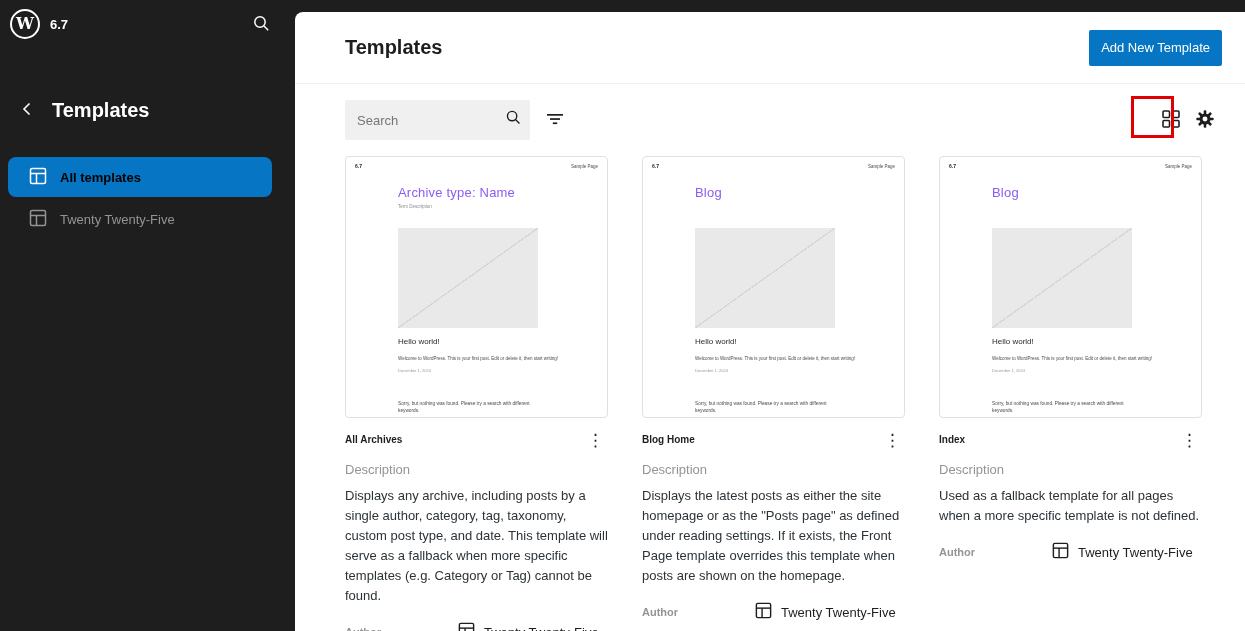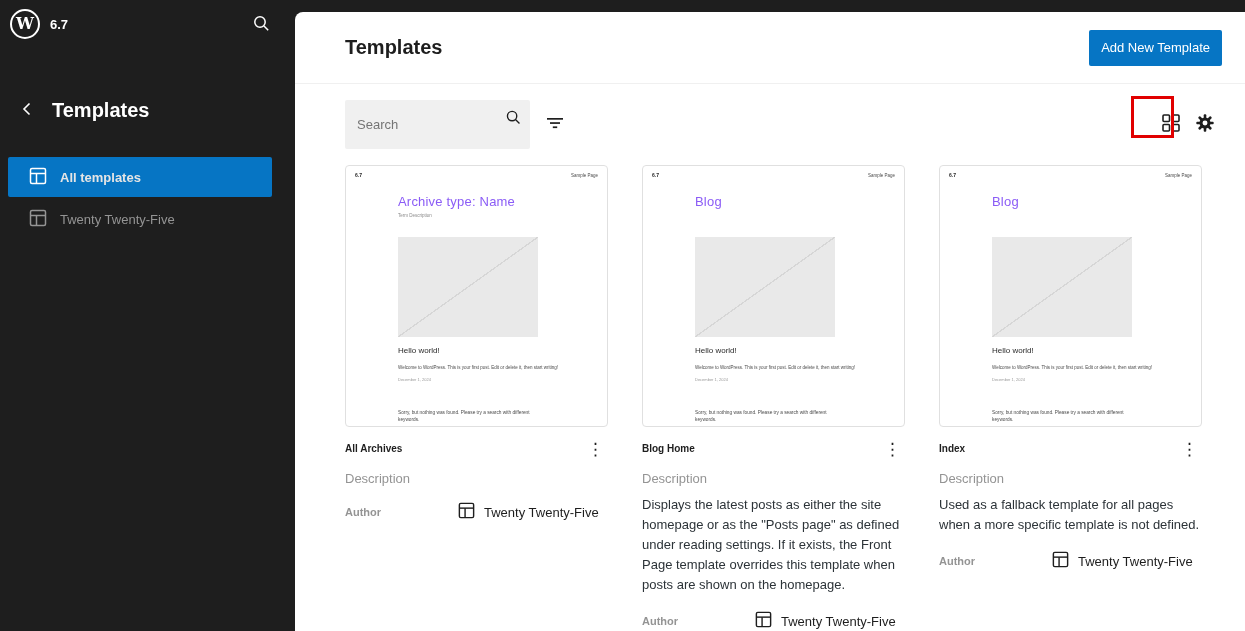--- a/index.html
+++ b/index.html
@@ -18,34 +18,34 @@
     color:#fff; font-family:"DejaVu Serif", serif; font-weight:bold; font-size:16px; line-height:1; }
   .sb-version { color:#fff; font-size:13px; font-weight:bold; margin-left:10px; flex:1; }
   .sb-search-btn { background:none; border:none; cursor:pointer; padding:4px; display:flex; }
   .sb-nav-header { display:flex; align-items:center; margin:48px 0 0 14px; }
   .sb-back { background:none; border:none; cursor:pointer; padding:4px; display:flex; }
   .sb-title { color:#fff; font-size:20px; font-weight:700; margin-left:12px; }
   .sb-desc { color:#c3c4c7; font-size:13px; line-height:21px; margin:24px 22px 0 22px; }
   .sb-items { margin-top:32px; }
   .sb-item { display:flex; align-items:center; gap:12px; height:40px; padding:0 12px 0 20px;
     margin:2px 23px 2px 8px; border-radius:2px; cursor:pointer; font-size:13px; color:#949494; }
-  .sb-item.active { background:#0675c4; color:#e5e5e5; font-weight:600; }
+  .sb-item.active { background:#0675c4; color:#000000; font-weight:600;border-radius:8px; }
   .sb-item svg { flex:0 0 auto; }
   
   .main { position:absolute; left:295px; top:12px; width:950px; height:619px;
     background:#fff; border-top-left-radius:8px; overflow:hidden; }
   .main-header { height:72px; display:flex; align-items:center; justify-content:space-between;
     padding:0 23px 0 50px; border-bottom:1px solid #f0f0f0; }
   .page-title { font-size:20px; font-weight:600; color:#1e1e1e; }
   .add-btn { background:#0675c4; color:#fff; border:none; border-radius:2px;
     font-family:inherit; font-size:13px; height:36px; padding:0 12px; cursor:pointer; }
   
   .toolbar { display:flex; align-items:center; margin:16px 23px 0 50px; }
   .search-wrap { position:relative; width:185px; }
-  .search-input { width:185px; height:49px; background:#f0f0f0; border:none; border-radius:2px;
+  .search-input { width:185px; height:40px; background:#f0f0f0; border:none; border-radius:2px;
     font-family:inherit; font-size:13px; color:#1e1e1e; padding:0 34px 0 12px; outline:none; }
   .search-input::placeholder { color:#757575; }
   .search-wrap .mag { position:absolute; right:8px; top:8px; }
   .icon-btn { width:34px; height:34px; background:none; border:none; cursor:pointer;
     display:flex; align-items:center; justify-content:center; border-radius:2px; }
   .filter-btn { margin-left:8px; }
   .toolbar-spacer { flex:1; }
   
   .annotation-box { position:absolute; left:1131px; top:96px; width:43px; height:42px;
     border:3px solid #e10000; pointer-events:none; z-index:10; }
@@ -227,20 +227,21 @@
               </div>
             </div>
         </div>
       </div>
       <div class="meta">
         <div class="meta-title-row">
           <span class="card-title">All Archives</span>
           <button class="kebab-btn"><span>⋮</span></button>
         </div>
         <div class="meta-label">Description</div>
+        <div class="card-desc">Displays any archive, including posts by a single author, category, tag, taxonomy, custom post type, and date. This template will serve as a fallback when more specific templates (e.g. Category or Tag) cannot be found.</div>
         <div class="author-row">
           <span class="author-label">Author</span>
           <span class="author-value">
             <span>
               <svg width="19" height="19" viewBox="0 0 20 20" fill="none" stroke="#1e1e1e" stroke-width="1.5">
                 <rect x="2.5" y="2.5" width="15" height="15" rx="1.5"></rect>
                 <line x1="2.5" y1="7.5" x2="17.5" y2="7.5"></line>
                 <line x1="8.5" y1="7.5" x2="8.5" y2="17.5"></line>
               </svg>
             </span>

